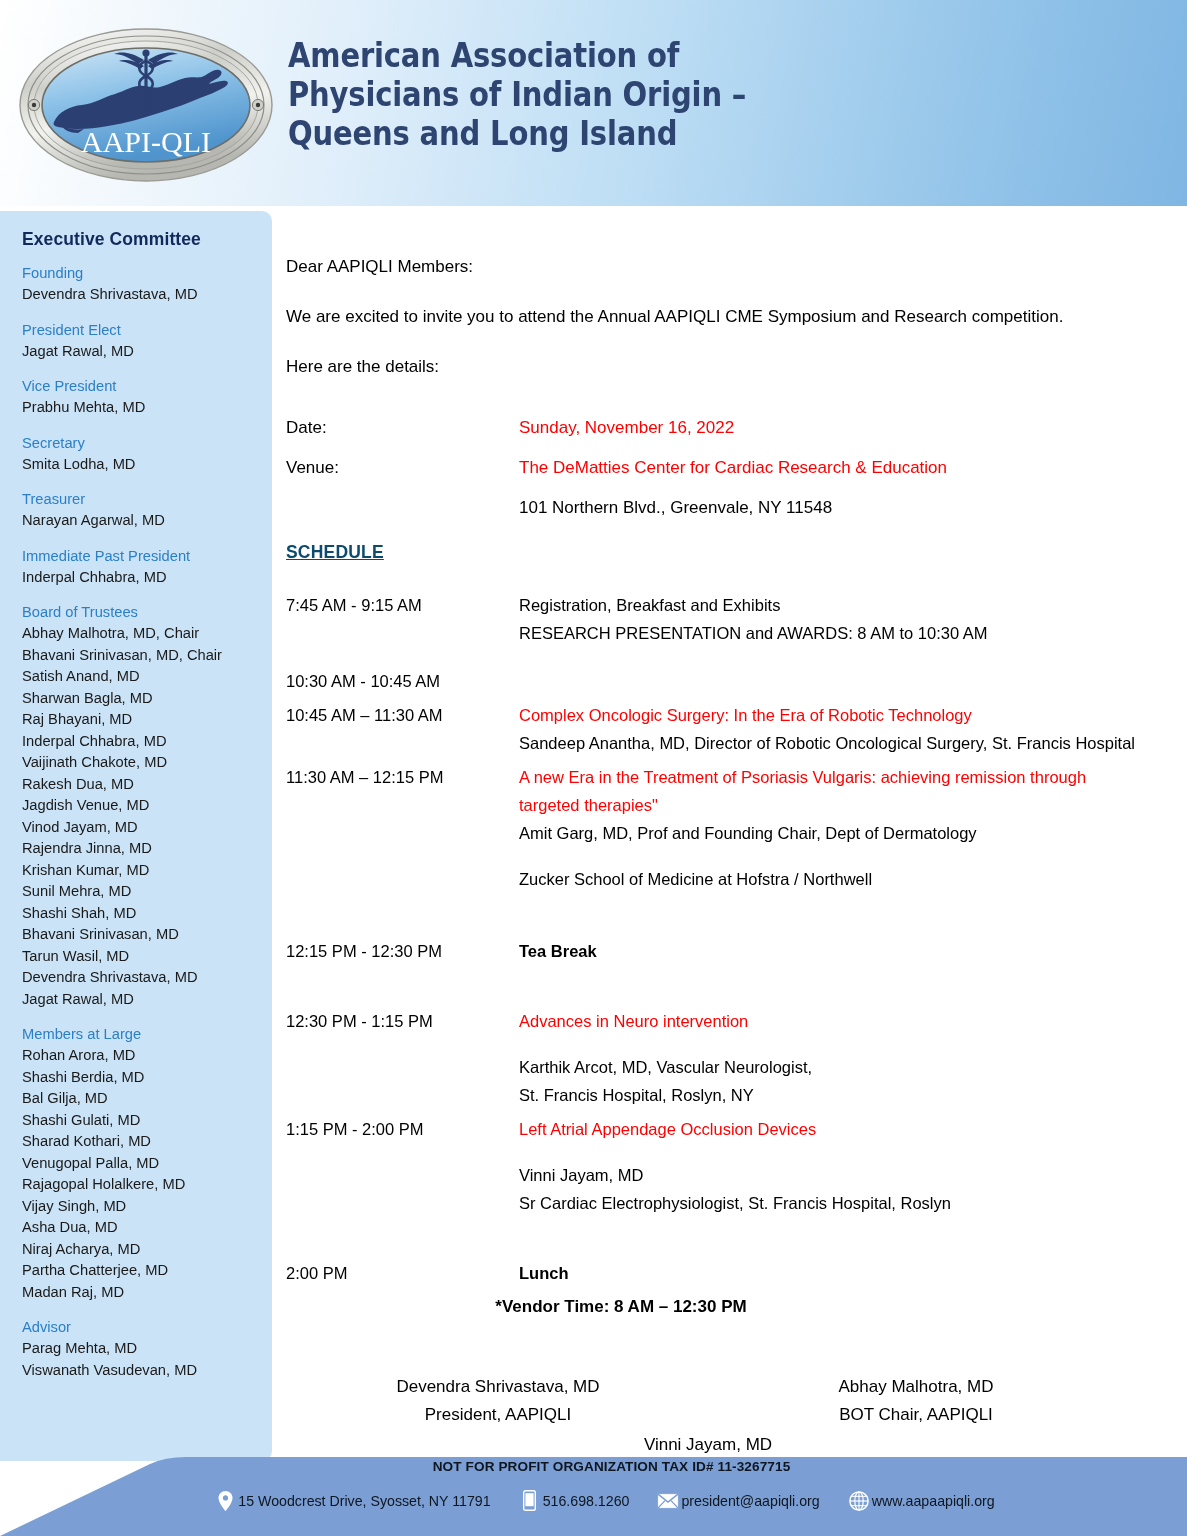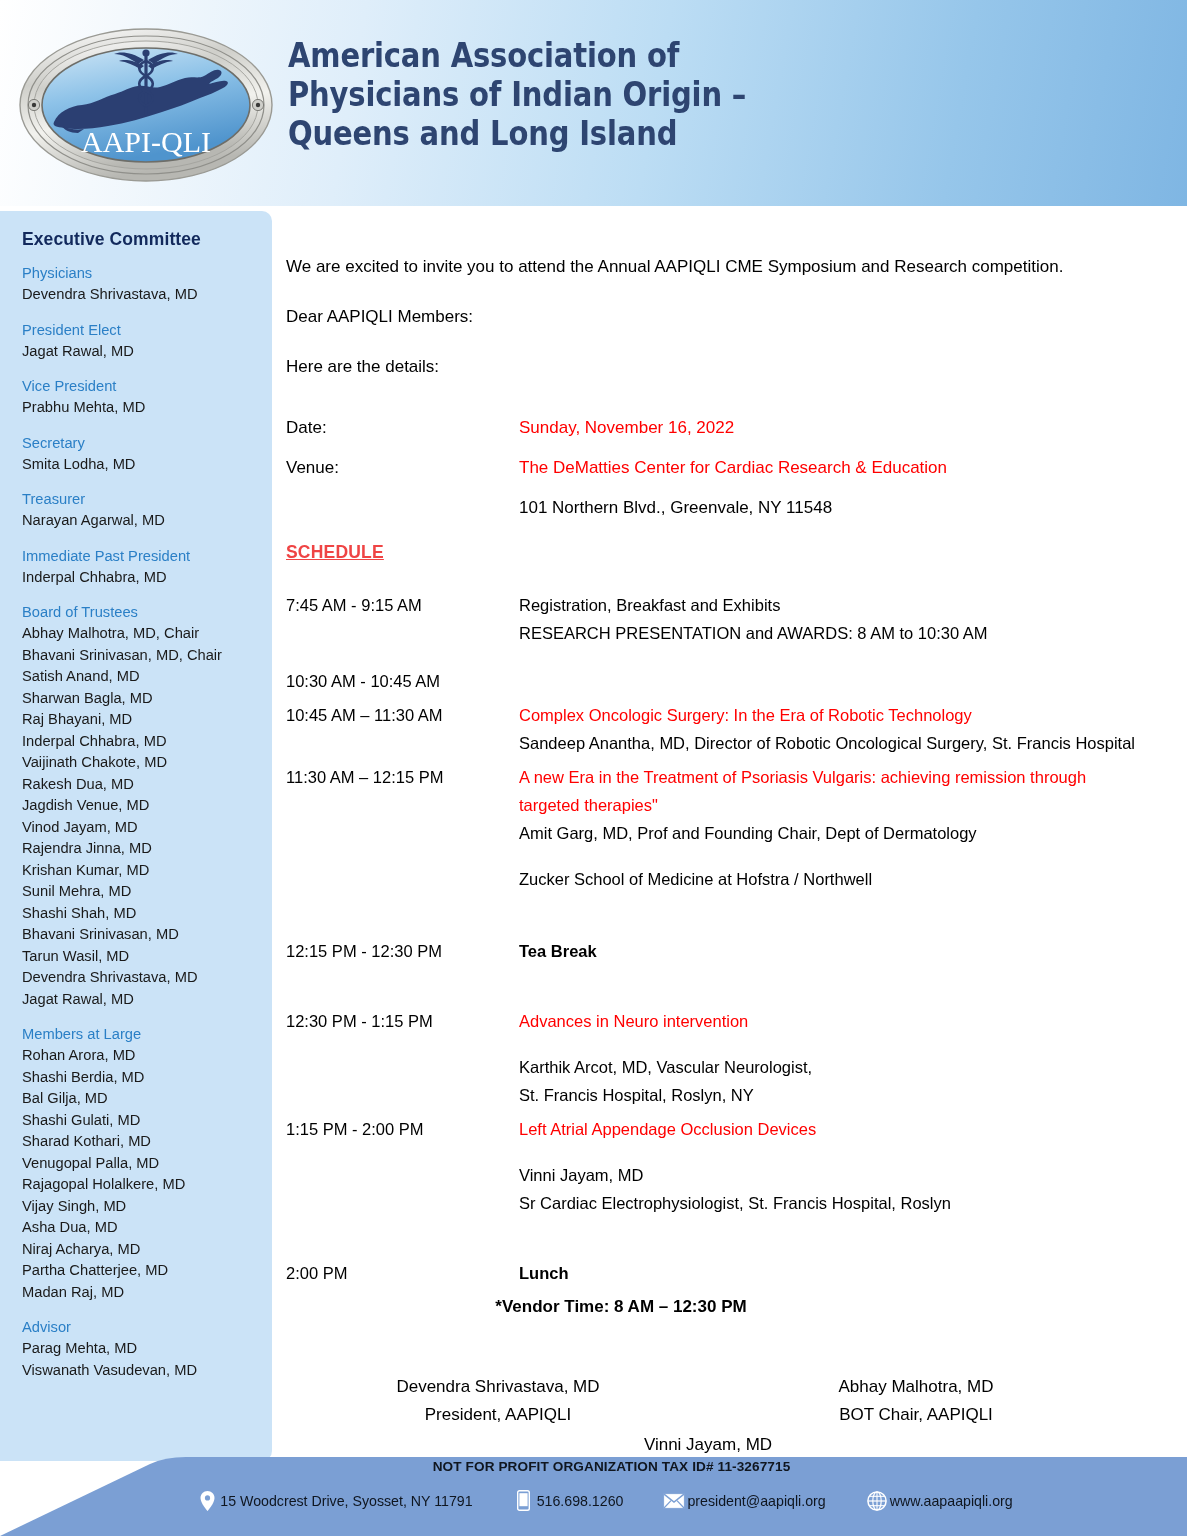--- a/index.html
+++ b/index.html
@@ -62,21 +62,21 @@
     font-family: "Liberation Sans", sans-serif;
   }
   .para.tight { margin-bottom: 0; }
 
   .kv { display: flex; margin-top: 4px; }
   .kv .k { width: 233px; font-size: 17px; color:#000; line-height: 36px; flex: 0 0 233px; }
   .kv .v { font-size: 17px; line-height: 36px; }
   .red { color: #ff0000; }
 
   .schedule-head {
-    font-size: 17.5px; font-weight: 700; color: #ef4444;
+    font-size: 17.5px; font-weight: 700; color: #0c4a6e;
     text-decoration: underline; margin-top: 16px; letter-spacing: .2px;
   }
 
   .sched { margin-top: 28px; }
   .row { display: flex; align-items: flex-start; }
   .row .time { flex: 0 0 233px; width: 233px; font-size: 16.5px; color:#000; line-height: 28px; }
   .row .desc { flex: 1; font-size: 16.5px; color:#000; line-height: 28px; }
   .desc .line { display: block; }
   .desc .line.red { color:#ff0000; }
   .desc .line.bold { font-weight: 700; }
@@ -97,21 +97,21 @@
   }
   .footer-bg { position:absolute; left:0; top:0; width:1187px; height:96px; }
   .footer-inner { position: absolute; left: 0; top: 0; width: 1187px; height: 96px; }
   .tax {
     position: absolute; left: 0; right: 0; top: 19px;
     text-align: center; font-size: 13.6px; font-weight: 700; color: #10161f;
     letter-spacing: .1px; padding-left: 36px;
   }
   .contact {
     position: absolute; left: 0; right: 14px; top: 50px;
-    display: flex; justify-content: center; align-items: center; gap: 6px;
+    display: flex; justify-content: center; align-items: center; gap: 0px;
     padding-left: 34px;
   }
   .citem { display: flex; align-items: center; font-size: 14.2px; color: #0f1620; }
   .citem .ic { display:inline-flex; align-items:center; justify-content:center; width: 26px; }
   .citem .tx { white-space: nowrap; }
   .sp { width: 26px; }
 </style>
 </head>
 <body>
 
@@ -167,21 +167,21 @@
 
     <div class="org-title"><span>American Association of</span>
 <span>Physicians of Indian Origin –</span>
 <span>Queens and Long Island</span></div>
   </div>
 
   <div class="sidebar">
     <div class="sb-title">Executive Committee</div>
 
     <div>
-      <div class="sb-role first">Physicians</div>
+      <div class="sb-role first">Founding</div>
       <div class="sb-name">Devendra Shrivastava, MD</div>
       <div class="sb-role">President Elect</div>
       <div class="sb-name">Jagat Rawal, MD</div>
       <div class="sb-role">Vice President</div>
       <div class="sb-name">Prabhu Mehta, MD</div>
       <div class="sb-role">Secretary</div>
       <div class="sb-name">Smita Lodha, MD</div>
       <div class="sb-role">Treasurer</div>
       <div class="sb-name">Narayan Agarwal, MD</div>
       <div class="sb-role">Immediate Past President</div>
@@ -228,22 +228,22 @@
 
     <div class="sb-group-head">Advisor</div>
     <div>
       <div class="sb-name">Parag Mehta, MD</div>
       <div class="sb-name">Viswanath Vasudevan, MD</div>
     </div>
   </div>
 
   <div class="main">
 
+    <div class="para">Dear AAPIQLI Members:</div>
     <div class="para">We are excited to invite you to attend the Annual AAPIQLI CME Symposium and Research competition.</div>
-    <div class="para">Dear AAPIQLI Members:</div>
     <div class="para tight">Here are the details:</div>
 
     <div style="height:20px"></div>
 
     <div class="kv">
       <div class="k">Date:</div>
       <div class="v red">Sunday, November 16, 2022</div>
     </div>
     <div class="kv">
       <div class="k">Venue:</div>

